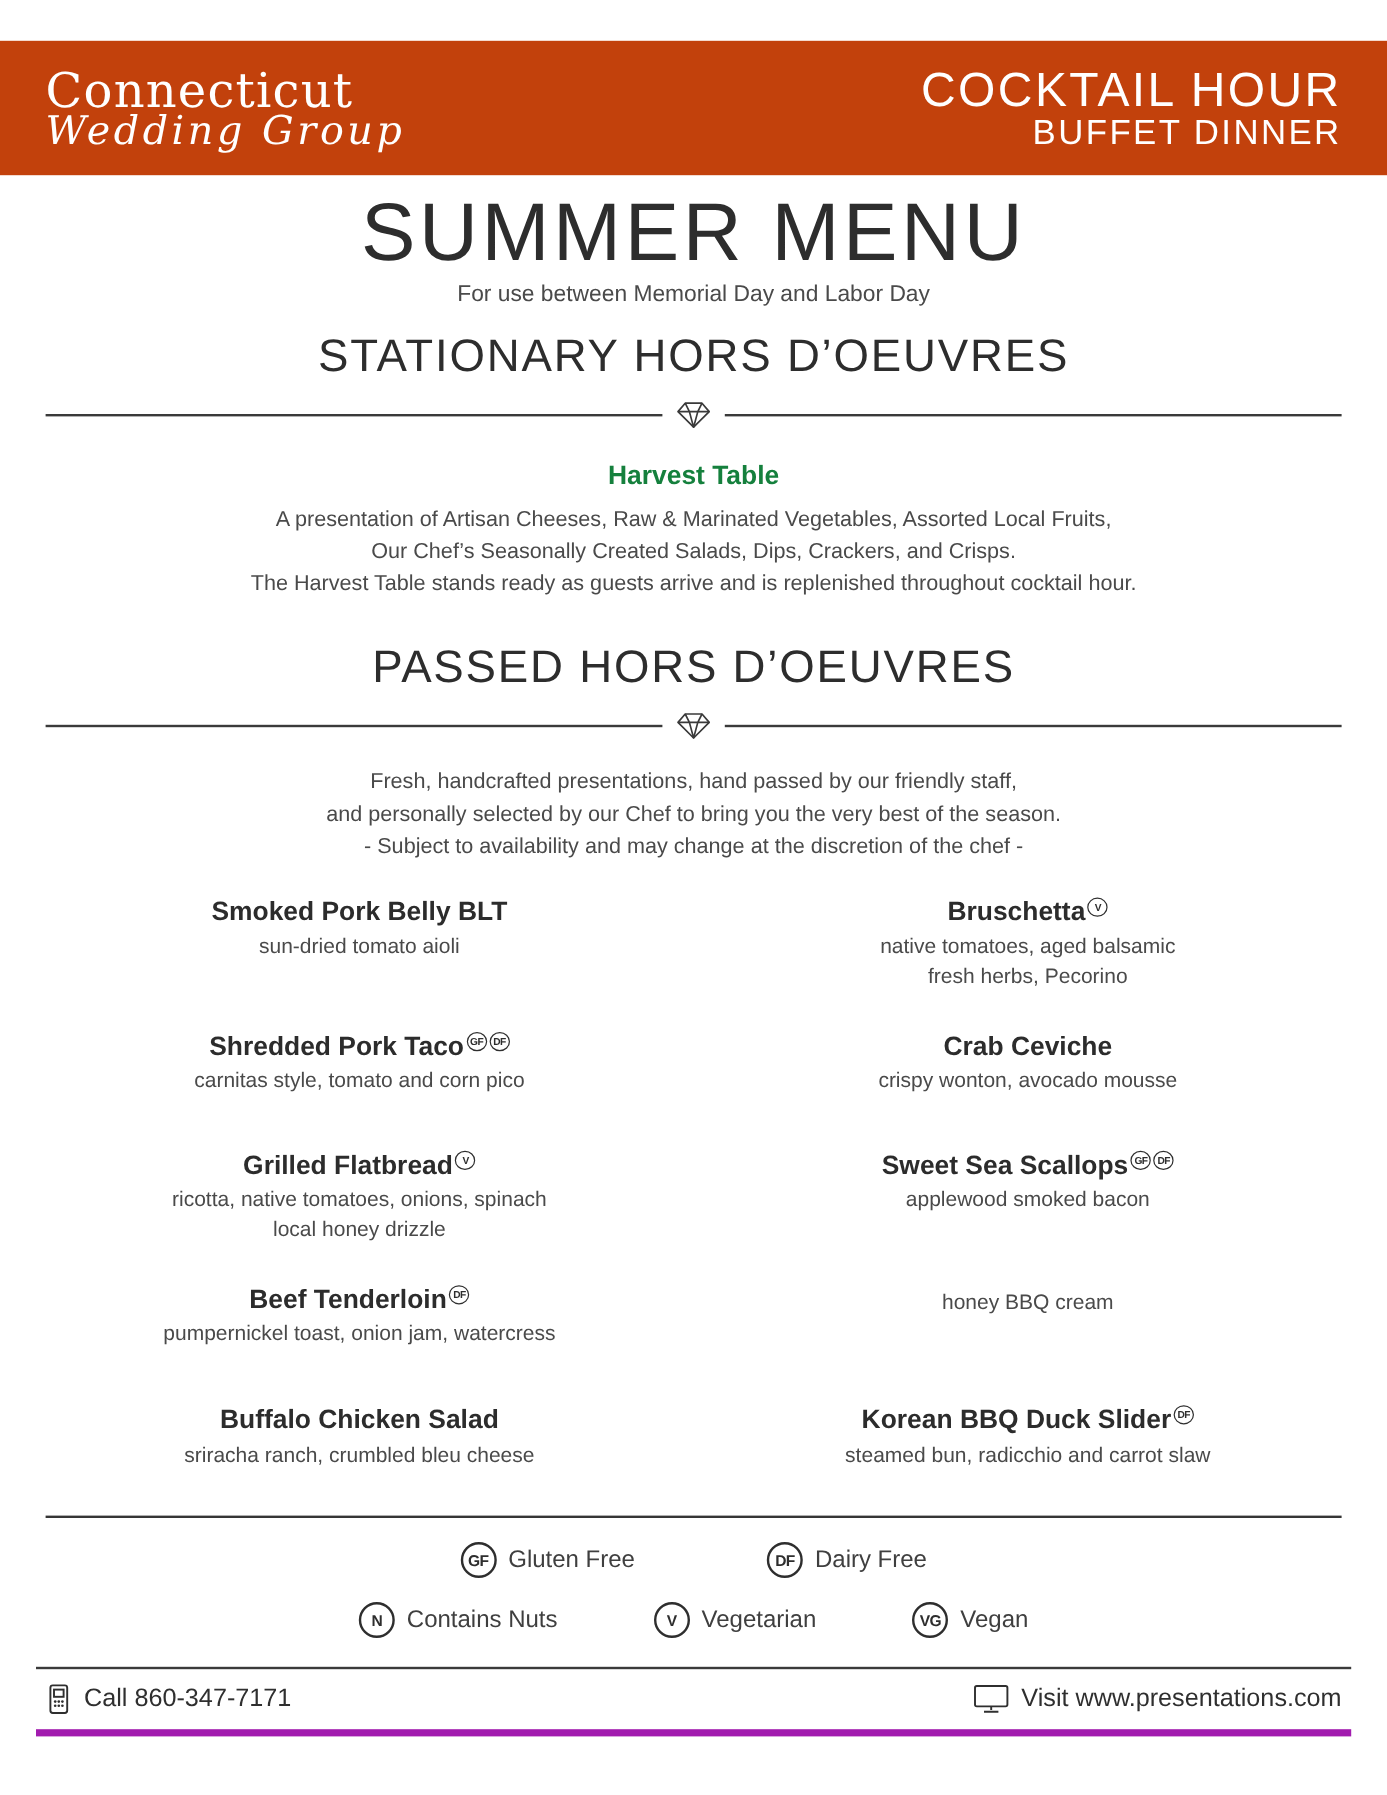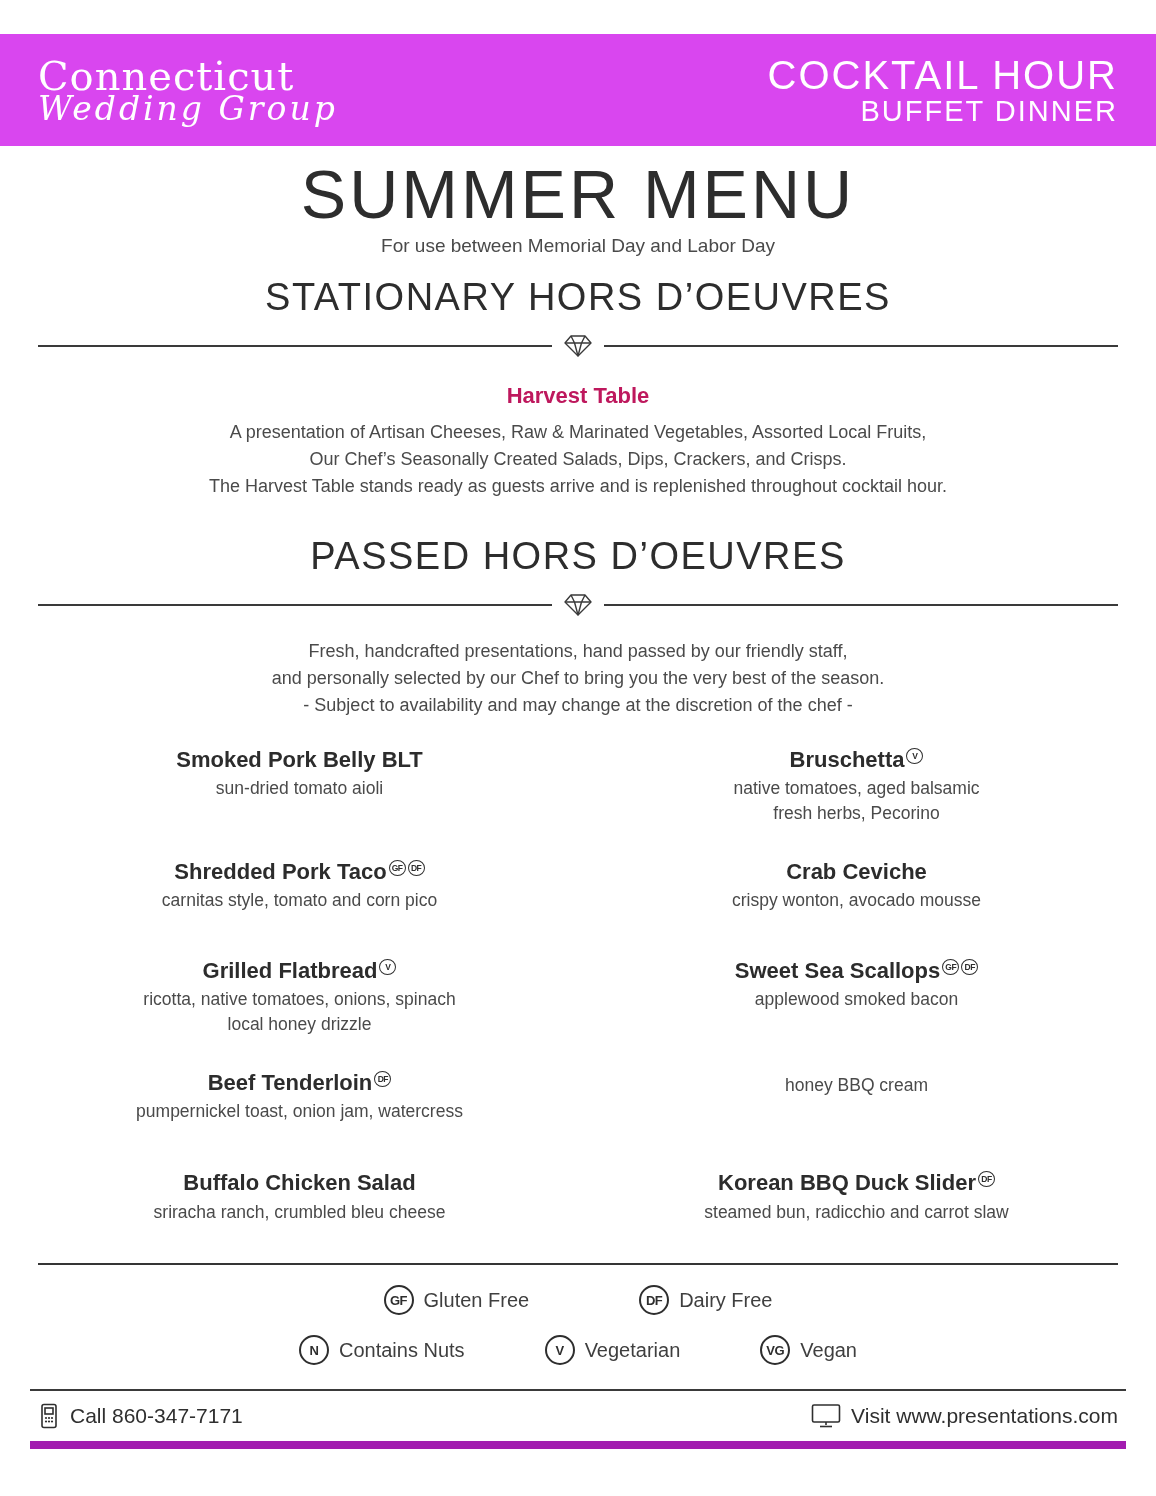--- a/index.html
+++ b/index.html
@@ -13,21 +13,21 @@
     width: 1156px;
     height: 1496px;
     background: #ffffff;
     overflow: hidden;
   }
 
   
   .top-band {
     margin-top: 34px;
     height: 112px;
-    background: #d946ef;
+    background: #c2410c;
     display: flex;
     align-items: center;
     justify-content: space-between;
     padding: 0 38px;
     box-sizing: border-box;
   }
   .logo-line1 {
     font-family: "DejaVu Serif", serif;
     font-size: 40px;
     color: #ffffff;
@@ -94,21 +94,21 @@
     align-items: center;
     margin: 16px 38px 0 38px;
   }
   .divider .line { flex: 1; border-top: 2px solid #3a3a3a; }
   .divider .gem-wrap { margin: 0 12px; display: flex; align-items: center; }
 
   .harvest-name {
     text-align: center;
     font-size: 22px;
     font-weight: bold;
-    color: #be185d;
+    color: #15803d;
     margin-top: 26px;
   }
   .body-text {
     text-align: center;
     font-size: 18px;
     color: #4a4a4a;
     line-height: 1.5;
     white-space: pre-line;
     margin-top: 10px;
   }
@@ -170,21 +170,21 @@
     display: flex;
     align-items: center;
     justify-content: center;
     flex: none;
   }
 
   
   .contact-bar {
     margin: 24px 30px 0 30px;
     border-top: 2px solid #3a3a3a;
-    border-bottom: 8px solid #a21caf;
+    border-bottom: 6px solid #a21caf;
     padding: 12px 8px;
     display: flex;
     align-items: center;
     justify-content: space-between;
   }
   .contact-entry { display: flex; align-items: center; gap: 10px; font-size: 21px; color: #2f2f2f; }
 </style>
 </head>
 <body>
 

